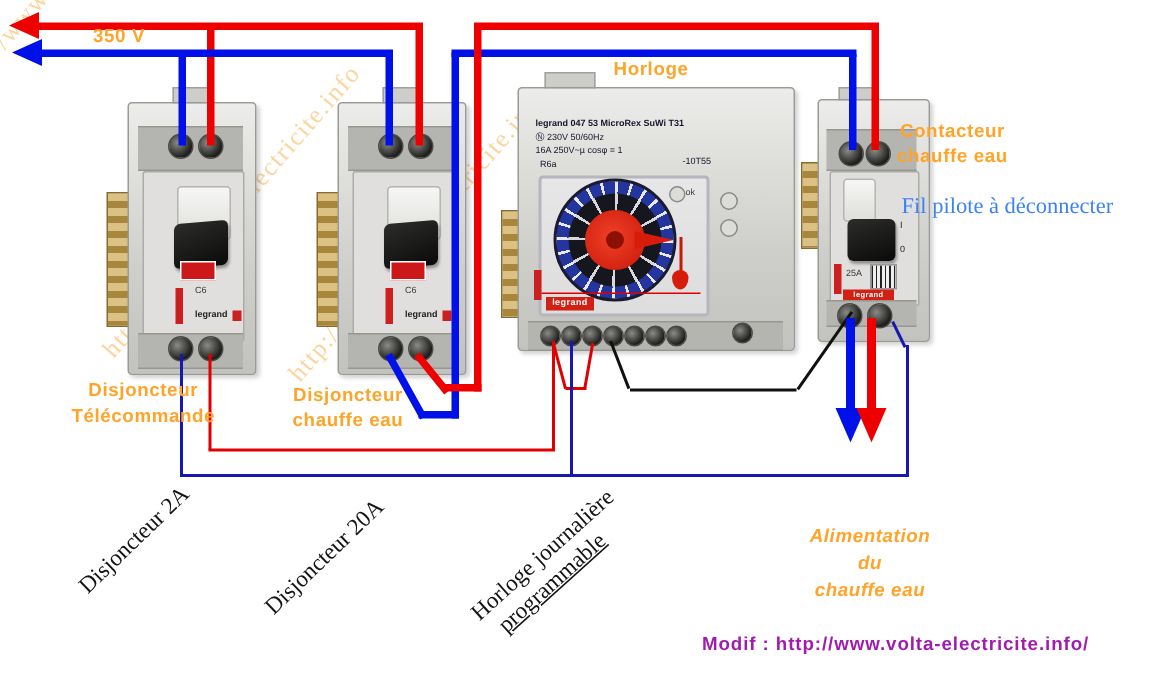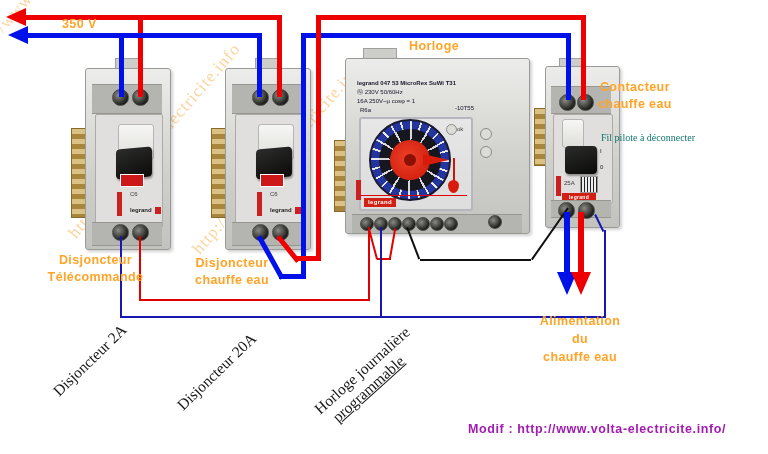--- a/index.html
+++ b/index.html
@@ -17,22 +17,22 @@
   .arrow-left-blue{position:absolute;width:0;height:0;border-top:9px solid transparent;
       border-bottom:9px solid transparent;border-right:20px solid #0010e8;}
   .arrow-down-blue{position:absolute;width:0;height:0;border-left:10px solid transparent;
       border-right:10px solid transparent;border-top:23px solid #0010e8;}
   .arrow-down-red{position:absolute;width:0;height:0;border-left:10px solid transparent;
       border-right:10px solid transparent;border-top:23px solid #ee0000;}
   
   .olabel{position:absolute;color:#ffa428;font-weight:bold;font-size:12.5px;
           letter-spacing:.4px;text-align:center;line-height:17px;white-space:nowrap;}
   .olabel.left{text-align:center;}
-  .serif{position:absolute;color:#0f766e;font-family:"Liberation Serif",serif;
-         font-size:10px;line-height:20px;white-space:nowrap;}
+  .serif{position:absolute;color:#3b82f6;font-family:"Liberation Serif",serif;
+         font-size:15px;line-height:20px;white-space:nowrap;}
   .rot{position:absolute;color:#151515;font-family:"Liberation Serif",serif;font-size:15.5px;
        white-space:nowrap;transform-origin:0 100%;}
   .watermark{position:absolute;color:rgba(250,170,60,.5);font-family:"Liberation Serif",serif;
        font-size:17px;white-space:nowrap;transform-origin:0 50%;letter-spacing:1px;}
   
   .devbody{position:absolute;background:linear-gradient(180deg,#ececea,#cfcfcb 60%,#c2c2be);
            border:1px solid #9a9a96;border-radius:3px;box-shadow:2px 2px 3px rgba(0,0,0,.18);}
   .tab{position:absolute;background:#cdcdc9;border:1px solid #a0a09c;}
   .screw{position:absolute;width:15px;height:15px;border-radius:50%;
          background:radial-gradient(circle at 35% 35%,#8a8a86,#1e1e1c 70%);border:1px solid #4a4a46;}
@@ -253,21 +253,21 @@
   <div class="olabel" style="left:172px;top:255px;width:120px;">
     <span>Disjoncteur</span><br>
     <span>chauffe eau</span>
   </div>
 
   <div class="rot" style="left:62px;top:382px;transform:rotate(-44deg);">Disjoncteur 2A</div>
   <div class="rot" style="left:186px;top:396px;transform:rotate(-44deg);">Disjoncteur 20A</div>
   <div class="rot" style="left:323px;top:400px;transform:rotate(-42deg);">Horloge journalière</div>
   <div class="rot" style="left:341px;top:408px;transform:rotate(-42deg);text-decoration:underline;">programmable</div>
 
-  <div class="olabel" style="left:518px;top:312px;width:124px;line-height:18px;">
+  <div class="olabel" style="left:518px;top:348px;width:124px;line-height:18px;font-style:italic;">
     <span>Alimentation</span><br>
     <span>du</span><br>
     <span>chauffe eau</span>
   </div>
 
   <div class="olabel left" style="left:468px;top:421px;color:#a21caf;letter-spacing:.6px;">Modif : http://www.volta-electricite.info/</div>
 
 </div>
 
 </body></html>

